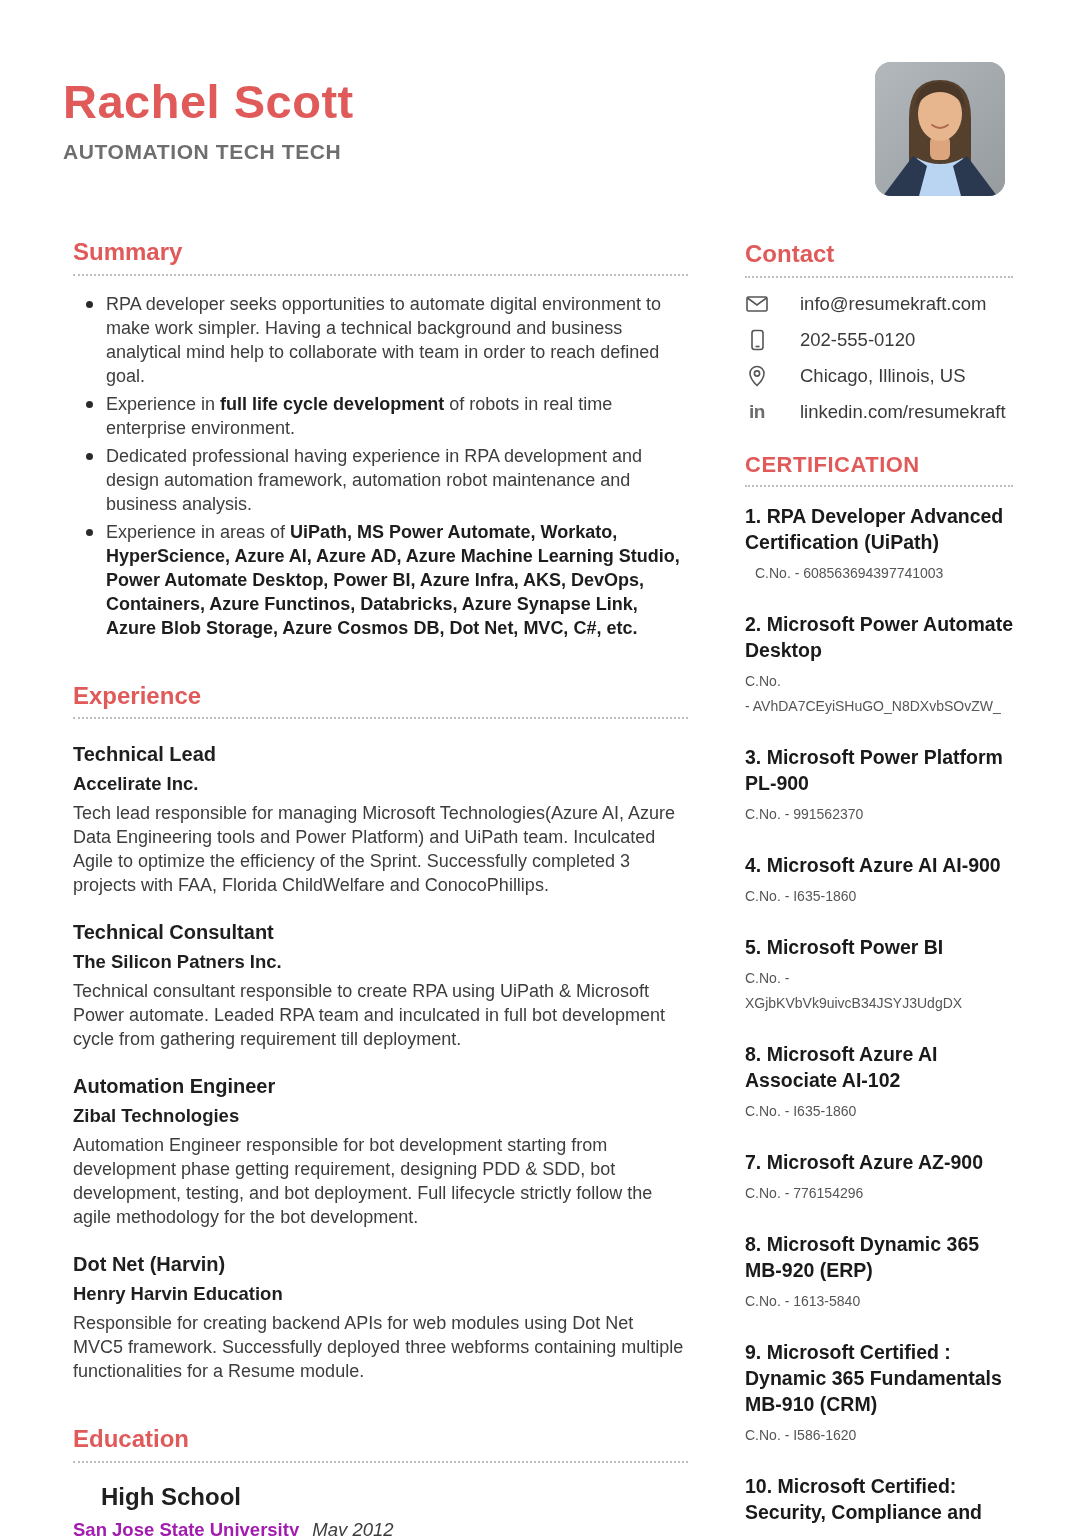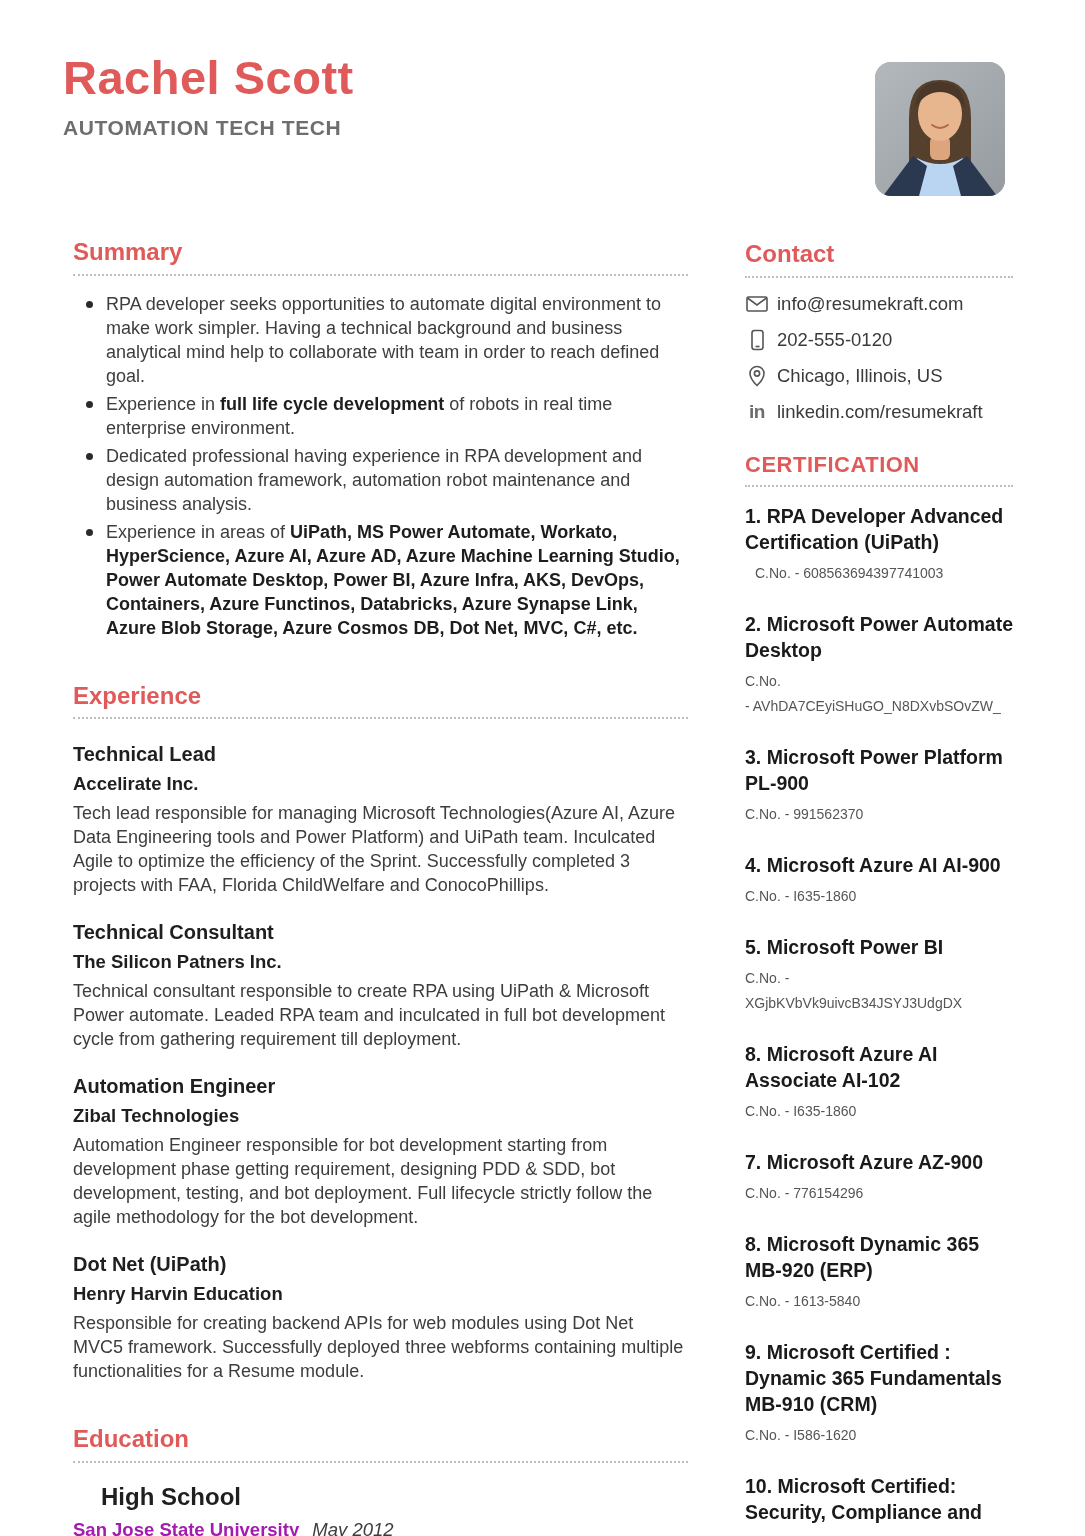--- a/index.html
+++ b/index.html
@@ -12,20 +12,21 @@
     overflow: hidden;
   }
   
   .header { position: absolute; left: 63px; top: 52px; }
   .name {
     font-size: 47px;
     font-weight: bold;
     color: #e05a5a;
     letter-spacing: 0.5px;
     line-height: 1.1;
+    margin-top: 24px;
   }
   .role {
     margin-top: 12px;
     font-size: 21px;
     font-weight: bold;
     color: #6e6e6e;
     letter-spacing: 0.6px;
   }
   .photo {
     position: absolute;
@@ -103,21 +104,21 @@
   .edu-degree { font-size: 24px; font-weight: bold; color: #1f1f1f; margin-left: 28px; }
   .edu-line { margin-top: 8px; font-size: 18.5px; }
   .edu-school { font-weight: bold; color: #a21caf; }
   .edu-date { font-style: italic; color: #3d3d3d; margin-left: 8px; }
 
   
   .contact-list { margin-top: 14px; }
   .contact-row {
     display: flex;
     align-items: center;
-    gap: 8px;
+    gap: 31px;
     margin-bottom: 12px;
   }
   .contact-icon { width: 24px; height: 24px; flex: 0 0 24px; display: flex; align-items: center; justify-content: center; text-align: right; }
   .contact-icon svg { display: block; }
   .contact-text { font-size: 18.5px; color: #3a3a3a; }
   .linkedin-glyph {
     font-size: 19px;
     font-weight: bold;
     color: #6d6d6d;
     letter-spacing: -0.5px;
@@ -210,21 +211,21 @@
         <div class="job-desc">Technical consultant responsible to create RPA using UiPath &amp; Microsoft Power automate. Leaded RPA team and inculcated in full bot development cycle from gathering requirement till deployment.</div>
       </div>
 
       <div class="job">
         <div class="job-title">Automation Engineer</div>
         <div class="job-company">Zibal Technologies</div>
         <div class="job-desc">Automation Engineer responsible for bot development starting from development phase getting requirement, designing PDD &amp; SDD, bot development, testing, and bot deployment. Full lifecycle strictly follow the agile methodology for the bot development.</div>
       </div>
 
       <div class="job">
-        <div class="job-title">Dot Net (UiPath)</div>
+        <div class="job-title">Dot Net (Harvin)</div>
         <div class="job-company">Henry Harvin Education</div>
         <div class="job-desc">Responsible for creating backend APIs for web modules using Dot Net MVC5 framework. Successfully deployed three webforms containing multiple functionalities for a Resume module.</div>
       </div>
     </div>
 
     <div class="section-gap">
       <div class="section-heading">Education</div>
       <div class="dotline"></div>
       <div class="edu">
         <div class="edu-degree">High School</div>

